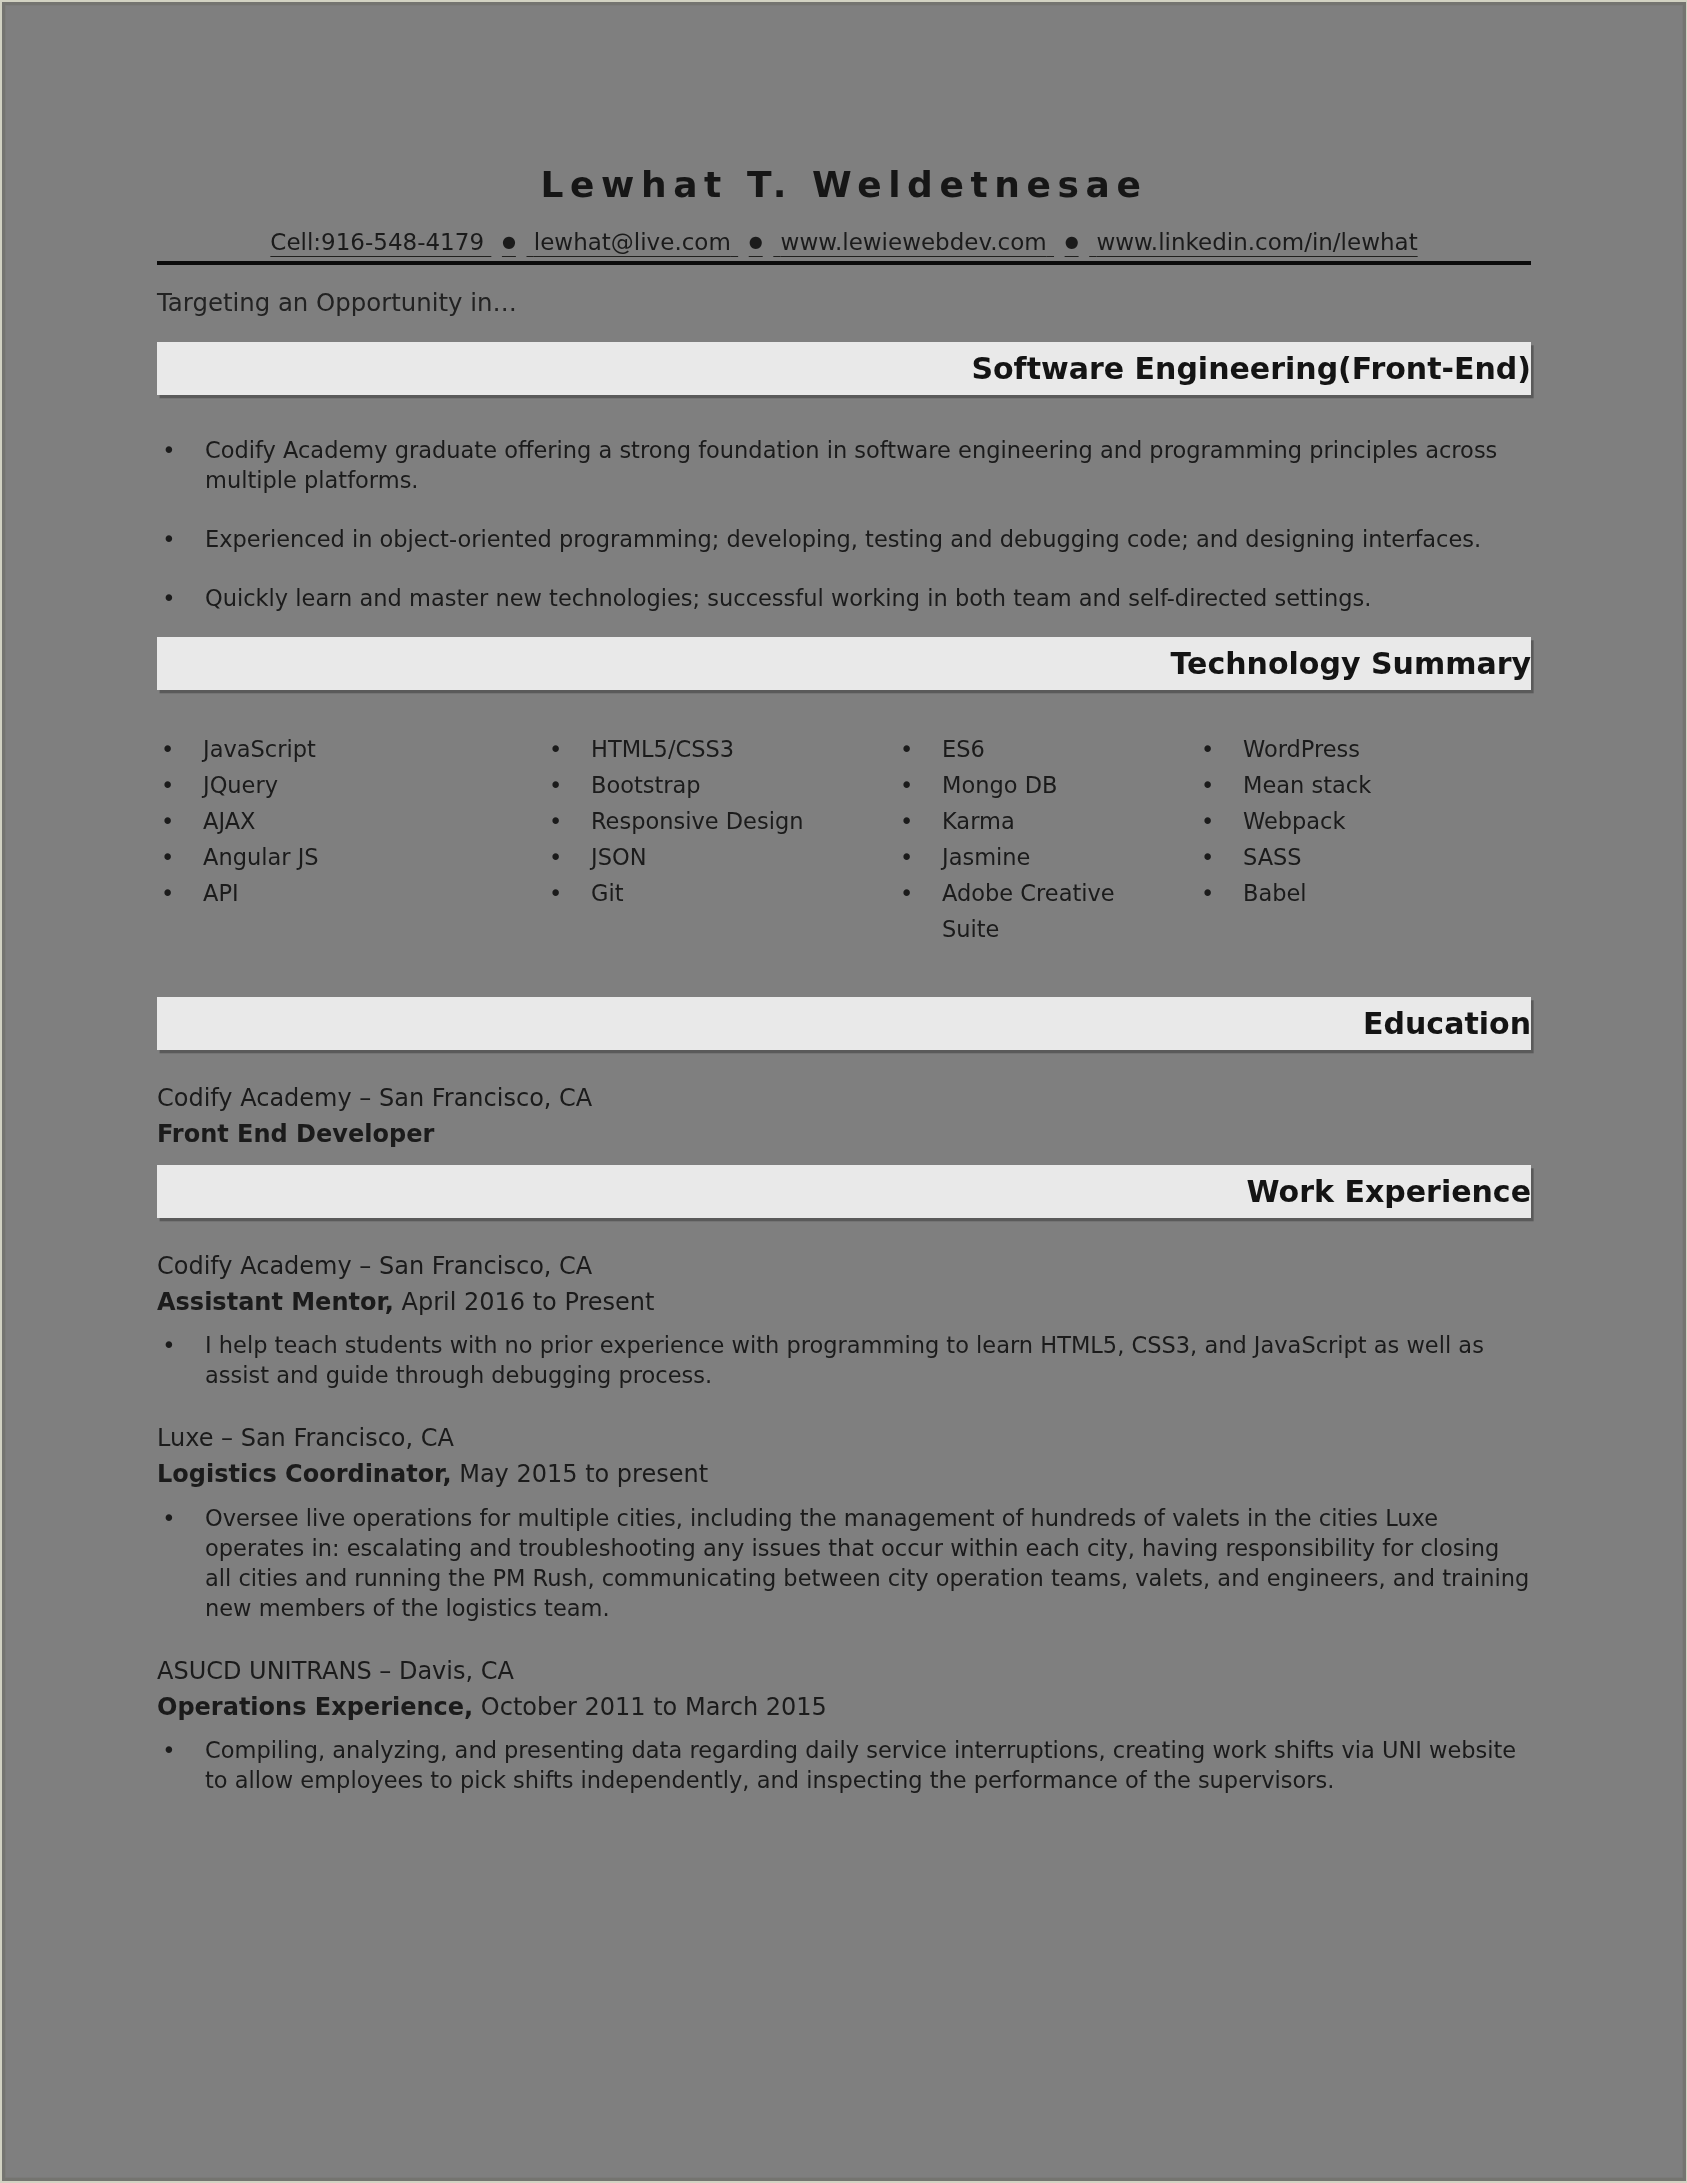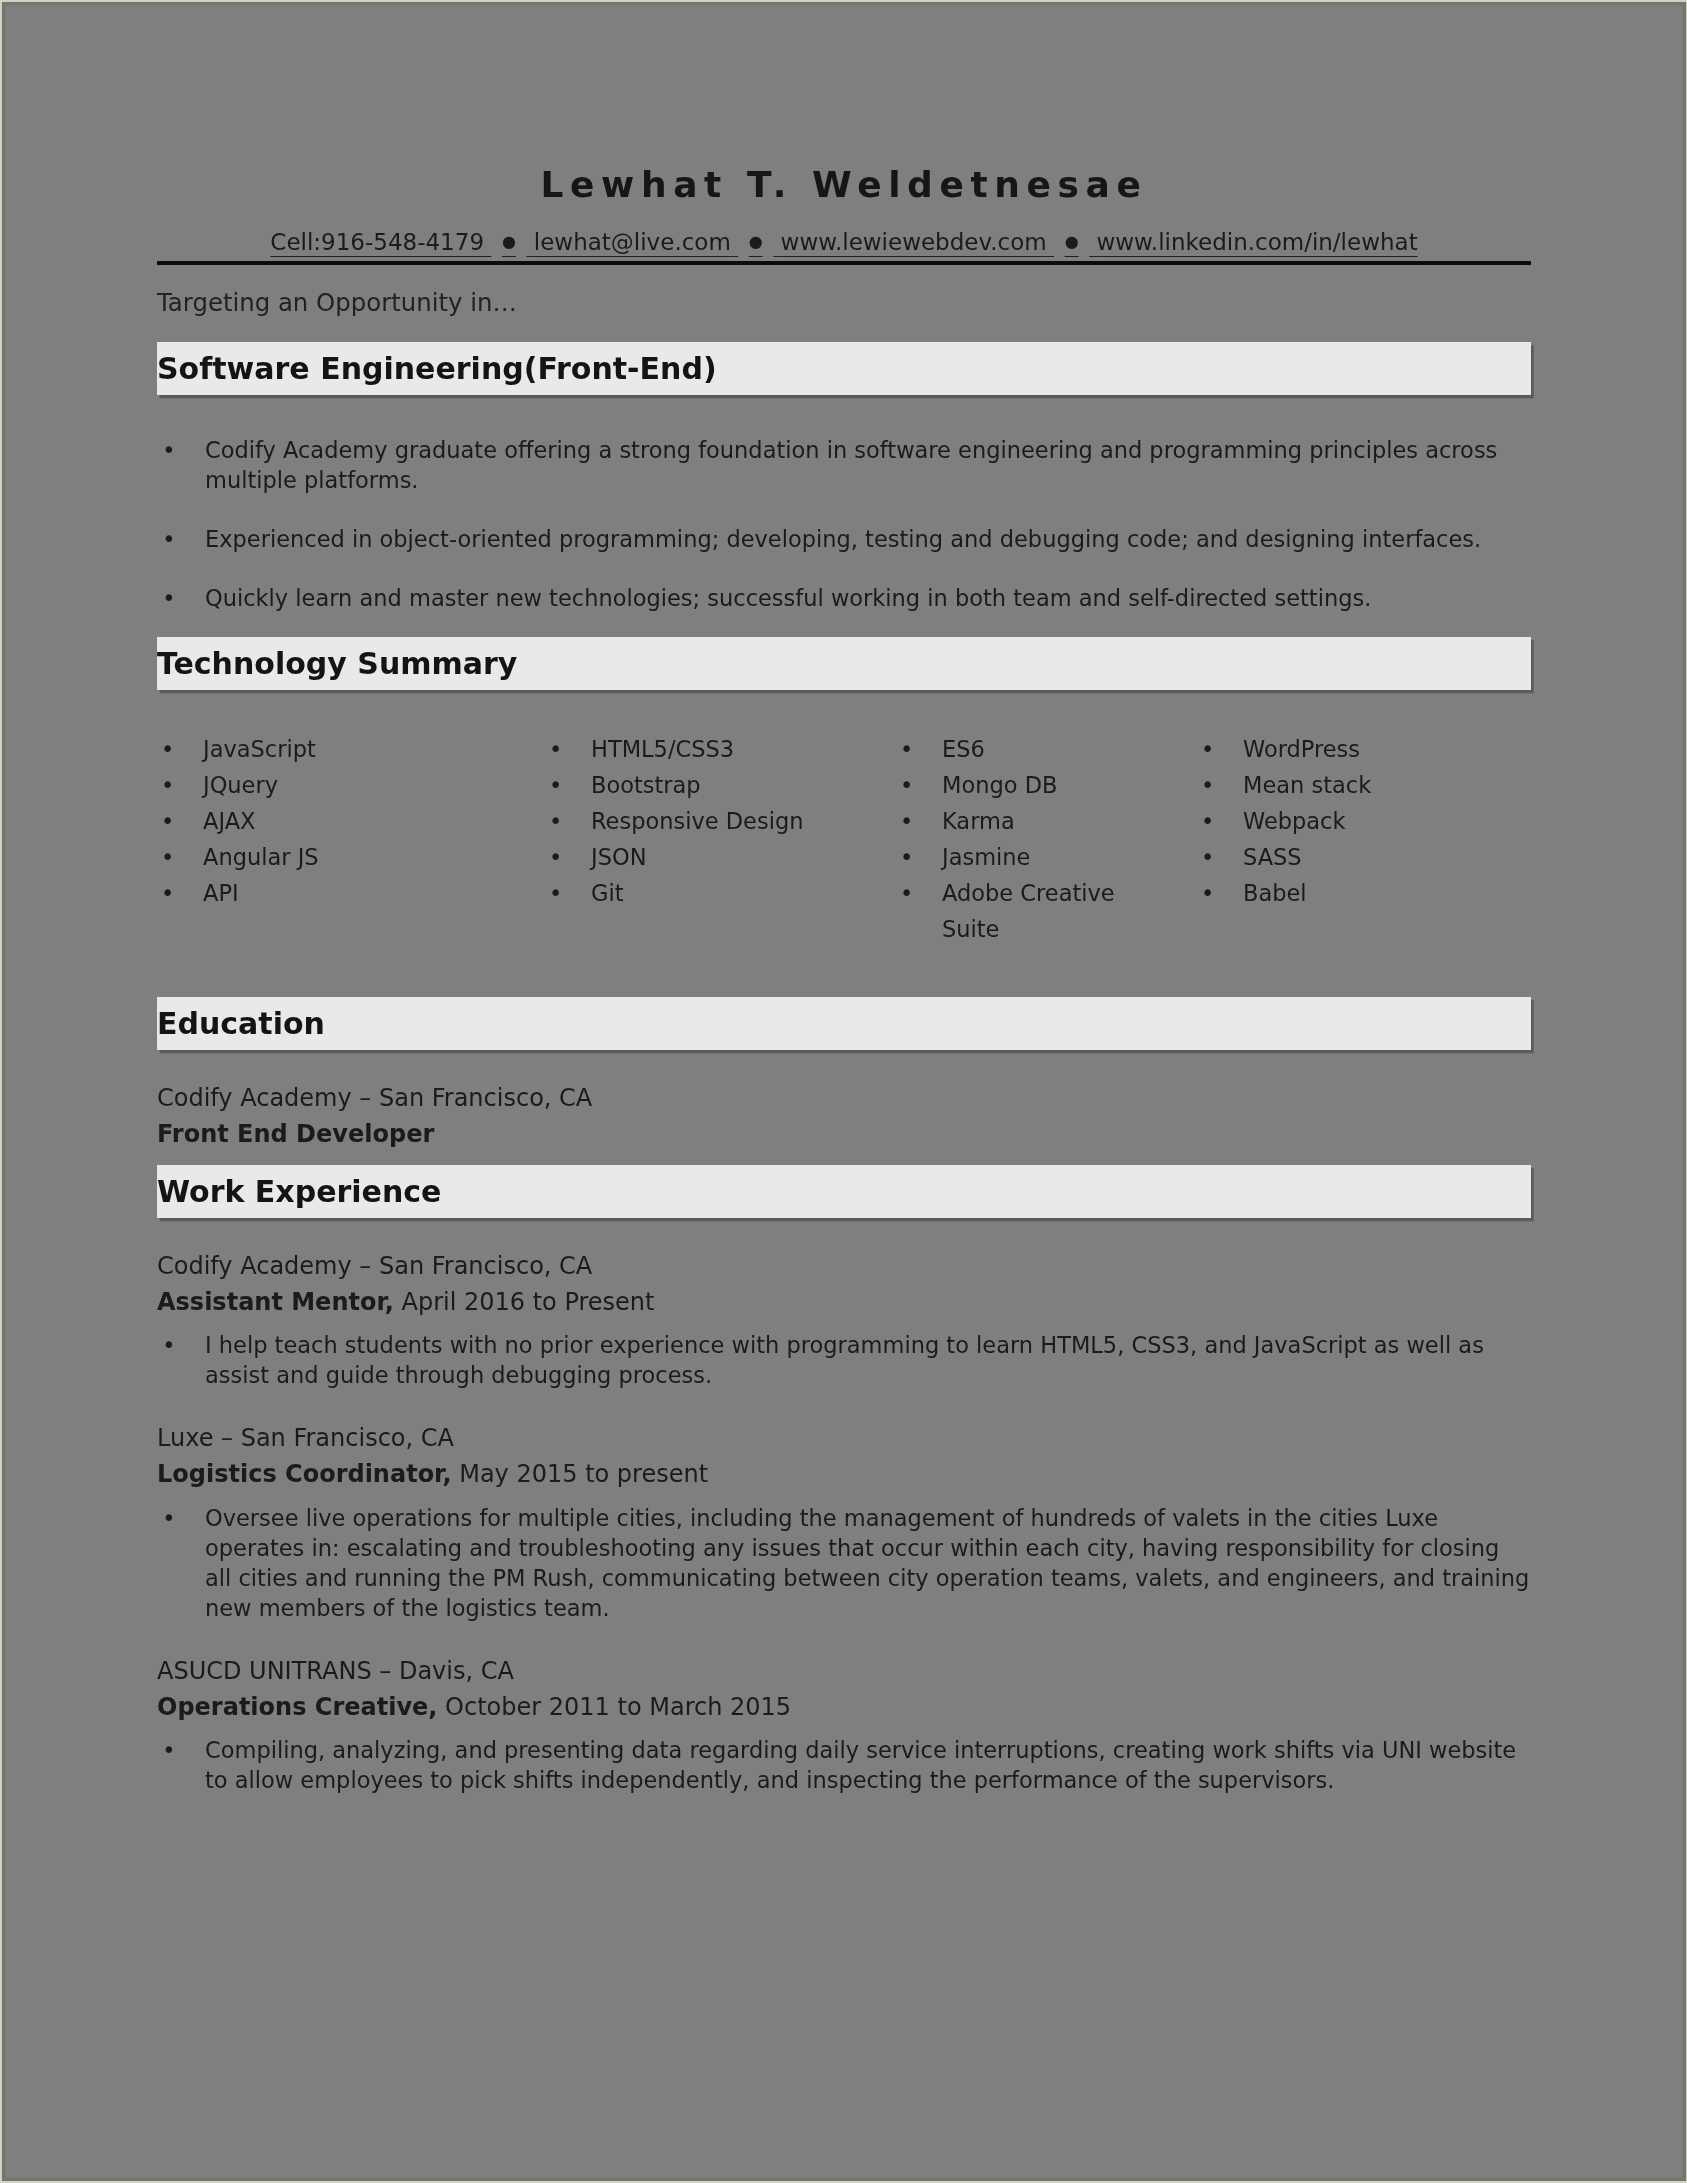--- a/index.html
+++ b/index.html
@@ -26,21 +26,21 @@
     text-decoration:underline; text-decoration-thickness:1.3px; text-underline-offset:6px;
     text-decoration-color:#20201e;
   }
   .contact .sep { font-size:16px; padding:0 10.6px; vertical-align:2.6px; text-decoration:none; }
   .rule { margin-top:4.6px; height:4px; background:#0b0b0b; }
   .tagline { margin-top:22.5px; text-align:left; font-size:24.4px; line-height:30px; color:#222; }
 
   .bar {
     height:53px; background:#e9e9e9;
     box-shadow:2.6px 3.3px 0 rgba(60,60,60,.55);
-    display:flex; align-items:center; justify-content:flex-start;
+    display:flex; align-items:center; justify-content:flex-end;
     font-size:30px; font-weight:bold; color:#141414; letter-spacing:0;
   }
   .bar.objective { margin-top:24px; }
   .bar.tech      { margin-top:24px; }
   .bar.edu       { margin-top:50px; }
   .bar.work      { margin-top:13.2px; }
 
   .brows { margin-top:40px; }
   .brow { display:flex; font-size:22.5px; line-height:30px; margin-bottom:29px; }
   .brow:last-child { margin-bottom:0; }
@@ -229,21 +229,21 @@
         <div class="bullets">
           <div class="brow">
             <span class="blt">•</span>
             <span class="txt">Oversee live operations for multiple cities, including the management of hundreds of valets in the cities Luxe operates in: escalating and troubleshooting any issues that occur within each city, having responsibility for closing all cities and running the PM Rush, communicating between city operation teams, valets, and engineers, and training new members of the logistics team.</span>
           </div>
         </div>
       </div>
 
       <div class="work-entry">
         <div class="line">ASUCD UNITRANS – Davis, CA</div>
-        <div class="line"><span class="bold">Operations Creative,</span> <span>October 2011 to March 2015</span></div>
+        <div class="line"><span class="bold">Operations Experience,</span> <span>October 2011 to March 2015</span></div>
         <div class="bullets">
           <div class="brow">
             <span class="blt">•</span>
             <span class="txt">Compiling, analyzing, and presenting data regarding daily service interruptions, creating work shifts via UNI website to allow employees to pick shifts independently, and inspecting the performance of the supervisors.</span>
           </div>
         </div>
       </div>
 
     </div>
   </div>

